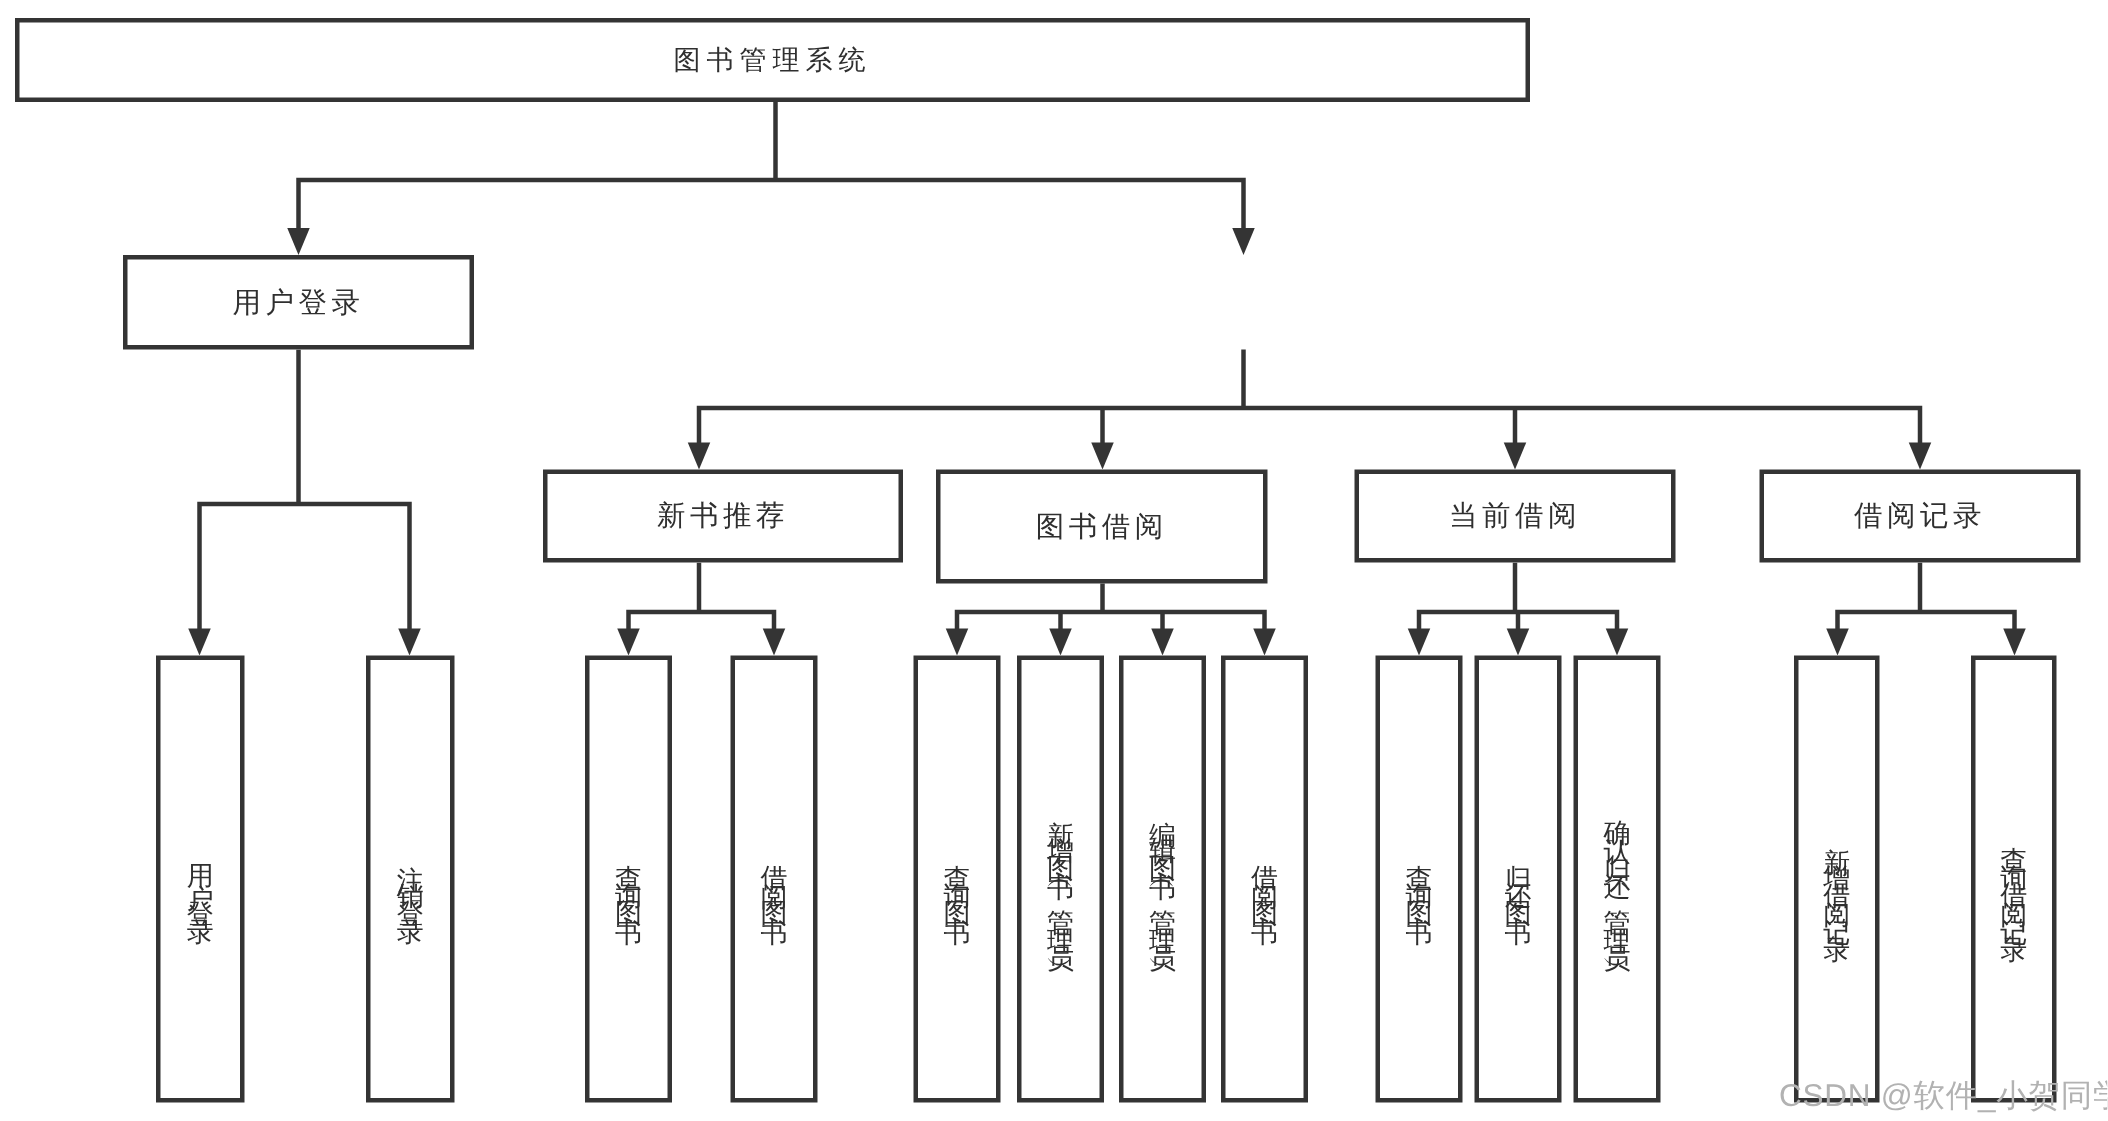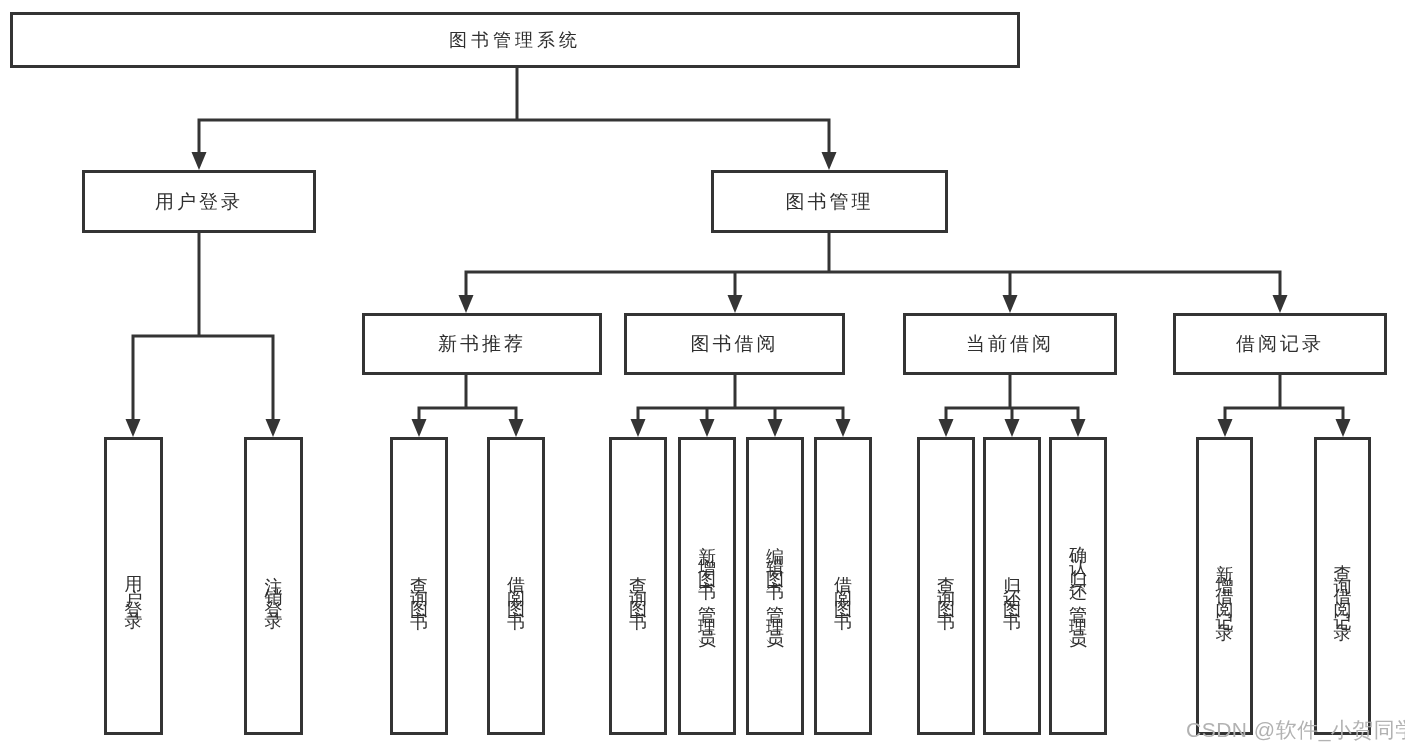--- a/index.html
+++ b/index.html
@@ -92,24 +92,23 @@
     <path class="a" d="M938.5,419 L953.5,419 L946,437 Z"></path>
     <path class="a" d="M1004.5,419 L1019.5,419 L1012,437 Z"></path>
     <path class="a" d="M1070.5,419 L1085.5,419 L1078,437 Z"></path>
     <path class="a" d="M1217.5,419 L1232.5,419 L1225,437 Z"></path>
     <path class="a" d="M1335.5,419 L1350.5,419 L1343,437 Z"></path>
   </svg>
 
   <div class="node h root" style="left:10px;top:12px;width:1010px;height:56px">图书管理系统</div>
 
   <div class="node h" style="left:82px;top:170px;width:234px;height:63px">用户登录</div>
-  <div class="node h" style="left:711px;top:170px;width:237px;height:63px">图书管理</div>
 
   <div class="node h" style="left:362px;top:313px;width:240px;height:62px">新书推荐</div>
-  <div class="node h" style="left:624px;top:313px;width:221px;height:62px">图书借阅</div>
+  <div class="node h" style="left:624px;top:313px;width:221px;height:76px">图书借阅</div>
   <div class="node h" style="left:1173px;top:313px;width:214px;height:62px">借阅记录</div>
   <div class="node h" style="left:903px;top:313px;width:214px;height:62px">当前借阅</div>
 
   <div class="node v" style="left:104px;top:437px;width:59px;height:298px">
     <span class="vtext">用户登录</span>
   </div>
   <div class="node v" style="left:244px;top:437px;width:59px;height:298px">
     <span class="vtext">注销登录</span>
   </div>
 

